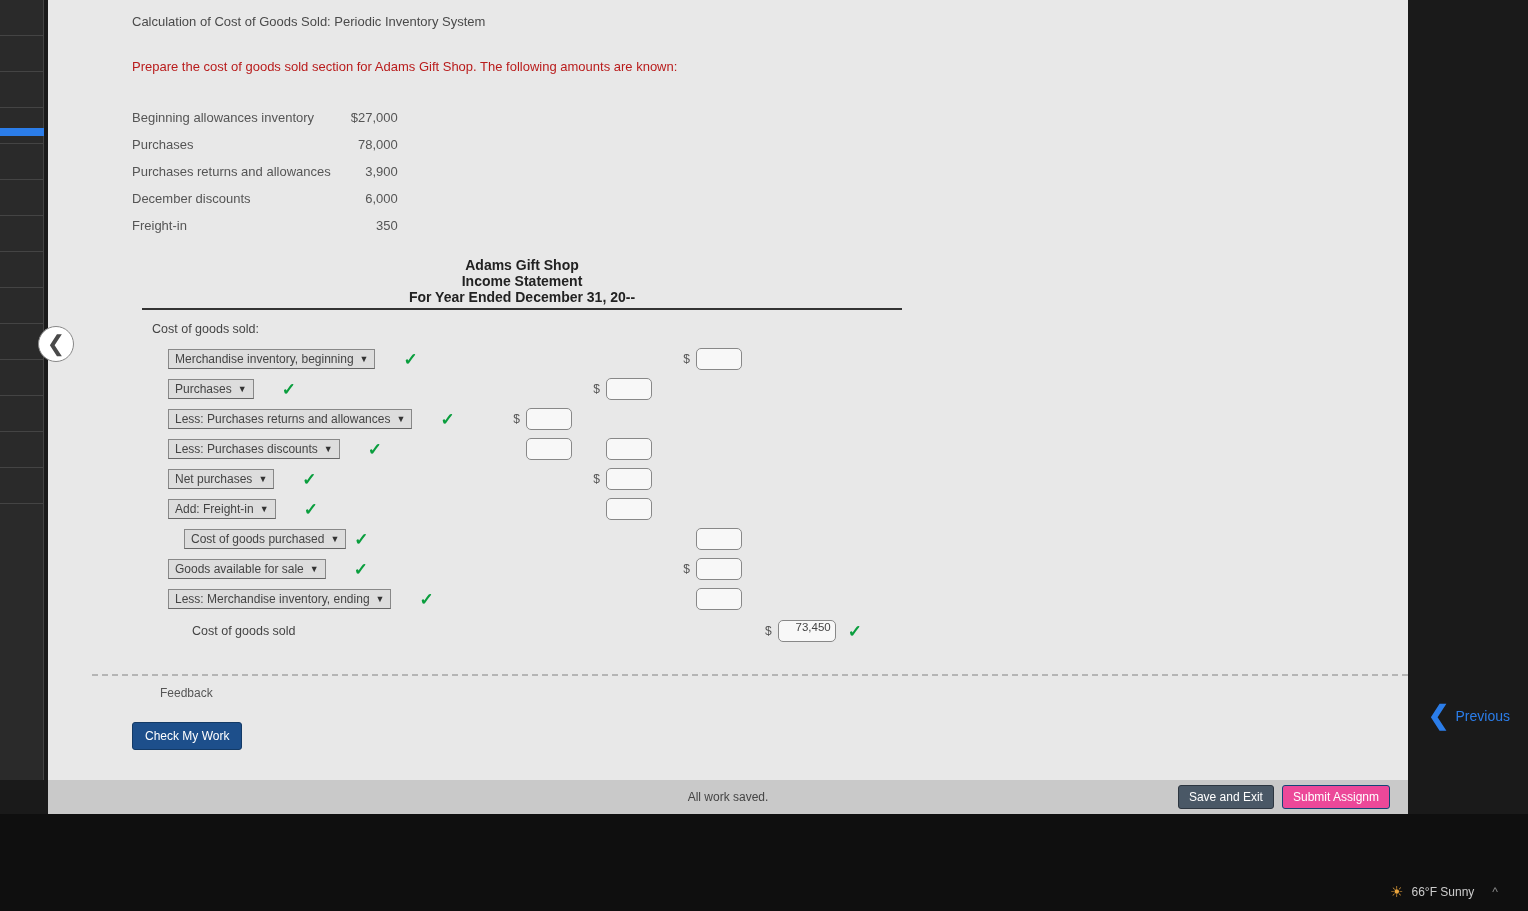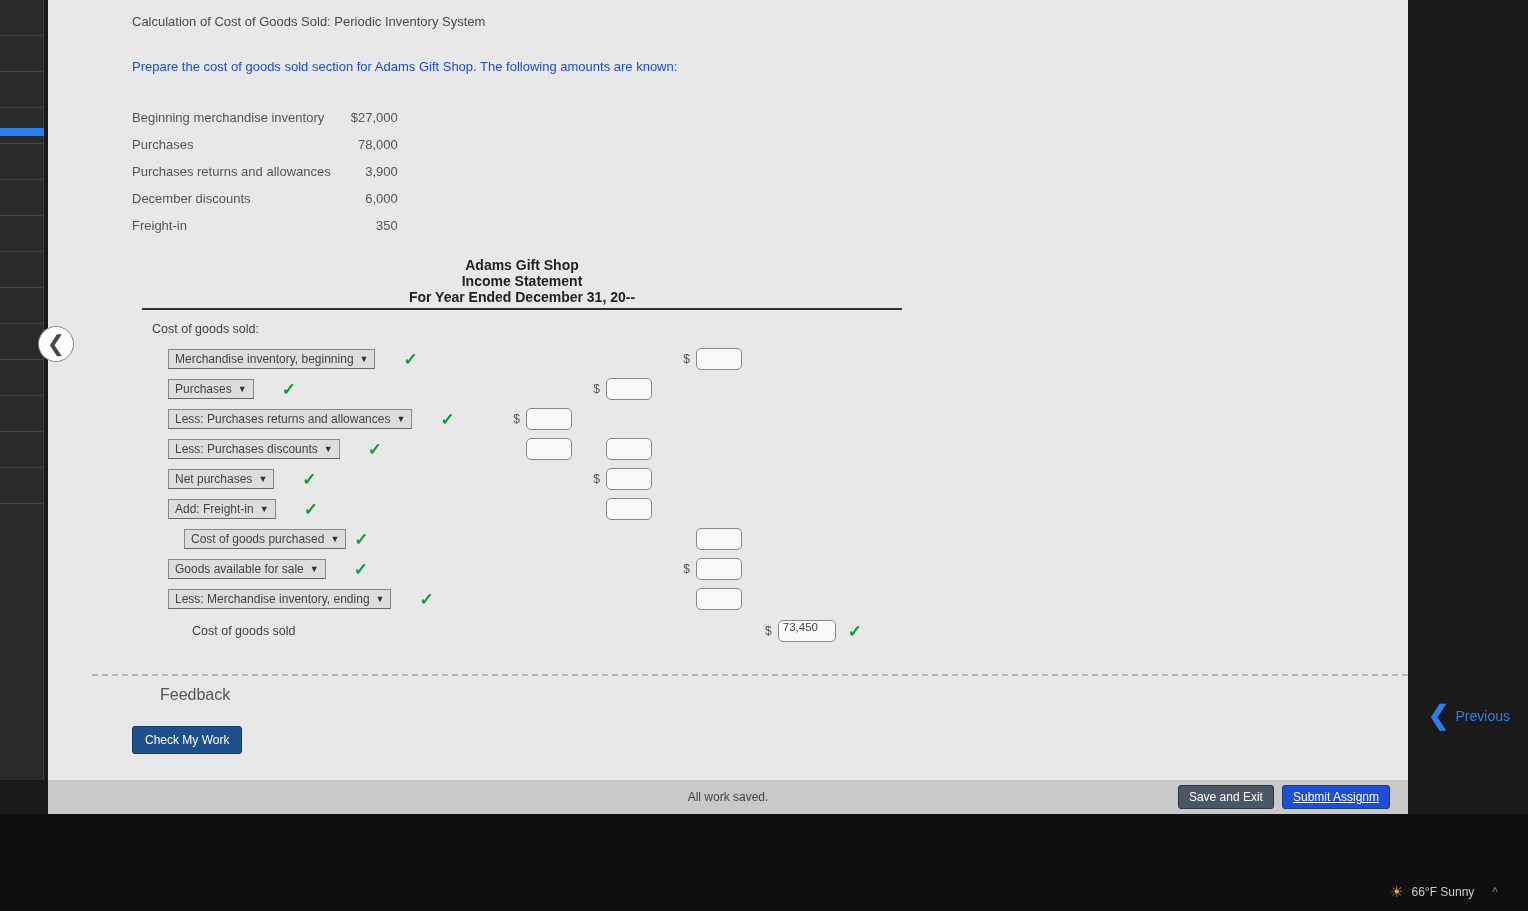--- a/index.html
+++ b/index.html
@@ -38,21 +38,21 @@
     background: #e8e8e8;
     overflow: hidden;
   }
   .content {
     padding: 14px 38px 10px 40px;
     color: #444;
     font-size: 13px;
     margin-left: 44px;
   }
   .title { margin-bottom: 30px; color:#4a4a4a; }
-  .desc { margin-bottom: 30px; color:#1d4ed8; }
+  .desc { margin-bottom: 30px; color:#b91c1c; }
   .given-table { border-collapse: collapse; margin-bottom: 18px; }
   .given-table td { padding: 6px 10px 6px 0; color:#555; }
   .given-table td.val { text-align: right; padding-left: 10px; }
 
   .stmt-header {
     font-weight: bold;
     text-align: center;
     width: 760px;
     margin-left: 10px;
     color: #222;
@@ -108,40 +108,41 @@
     margin-left: 8px;
     font-size: 17px;
   }
   .num-input {
     display:inline-block;
     width: 46px;
     height: 22px;
     border: 1.5px solid #888;
     border-radius: 5px;
     background: #f8f8f8;
+    text-align: right;
     padding: 0 4px;
     font-size: 11.5px;
   }
   .col-a { width: 330px; display:flex; align-items:center; }
   .col-b { width: 90px; display:flex; align-items:center; justify-content:flex-end; gap:4px; }
   .col-c { width: 80px; display:flex; align-items:center; justify-content:flex-end; gap:4px; }
   .col-d { width: 90px; display:flex; align-items:center; justify-content:flex-end; gap:4px; }
   .col-e { width: 120px; display:flex; align-items:center; justify-content:flex-end; gap:4px; }
   .dollar { margin-right:2px; color:#555; font-size:12px; }
   .indent1 { padding-left: 16px; gap: 20px; }
   .indent2 { padding-left: 32px; }
   .indent3 { padding-left: 40px; }
 
   .feedback-bar {
     margin-top: 26px;
     margin-left: -40px;
     margin-right: -38px;
     border-top: 2px dashed #b5b5b5;
     padding: 10px 0 0 68px;
-    font-size: 16px;
+    font-size: 12px;
     color: #555;
   }
   .check-btn {
     display:inline-block;
     margin-top: 22px;
     background: #1d4f8b;
     color: #fff;
     border: 1px solid #133a66;
     border-radius: 3px;
     padding: 6px 12px;
@@ -188,23 +189,22 @@
   .footer-btn {
     background:#4a5866;
     color:#fff;
     border:1px solid #2d3640;
     border-radius:3px;
     padding:4px 10px;
     font-size:12px;
     cursor:pointer;
   }
   .footer-btn.primary {
-    background:#1d4ed8;
+    background:#ec4899;
     border-color:#134577;
-    text-decoration:underline;
   }
 
   .taskbar {
     position:absolute;
     left:0;
     top:814px;
     width:1528px;
     height:97px;
     background:#0f0f0f;
   }
@@ -242,21 +242,21 @@
 <div class="progress-strip"></div>
 
 <div class="main-frame">
   <div class="content">
     <div class="title">Calculation of Cost of Goods Sold: Periodic Inventory System</div>
     <div class="desc">Prepare the cost of goods sold section for Adams Gift Shop. The following amounts are known:</div>
 
     <table class="given-table">
       <tbody>
           <tr>
-            <td>Beginning merchandise inventory</td>
+            <td>Beginning allowances inventory</td>
             <td class="val">$27,000</td>
           </tr>
       <tr>
             <td>Purchases</td>
             <td class="val">78,000</td>
           </tr>
       <tr>
             <td>Purchases returns and allowances</td>
             <td class="val">3,900</td>
           </tr>

